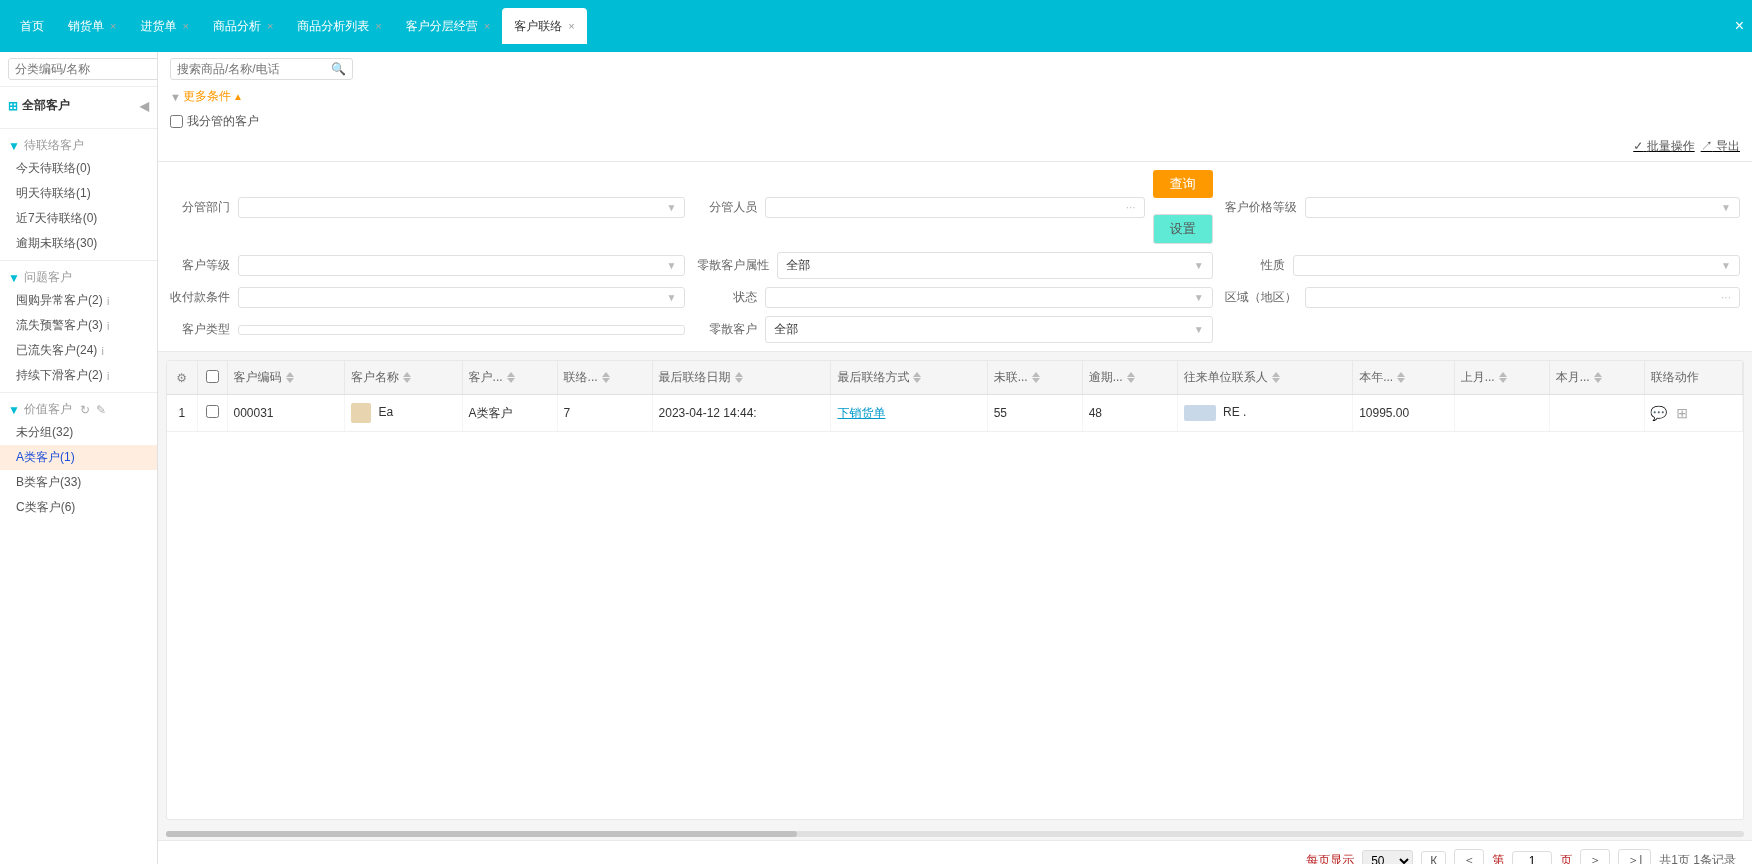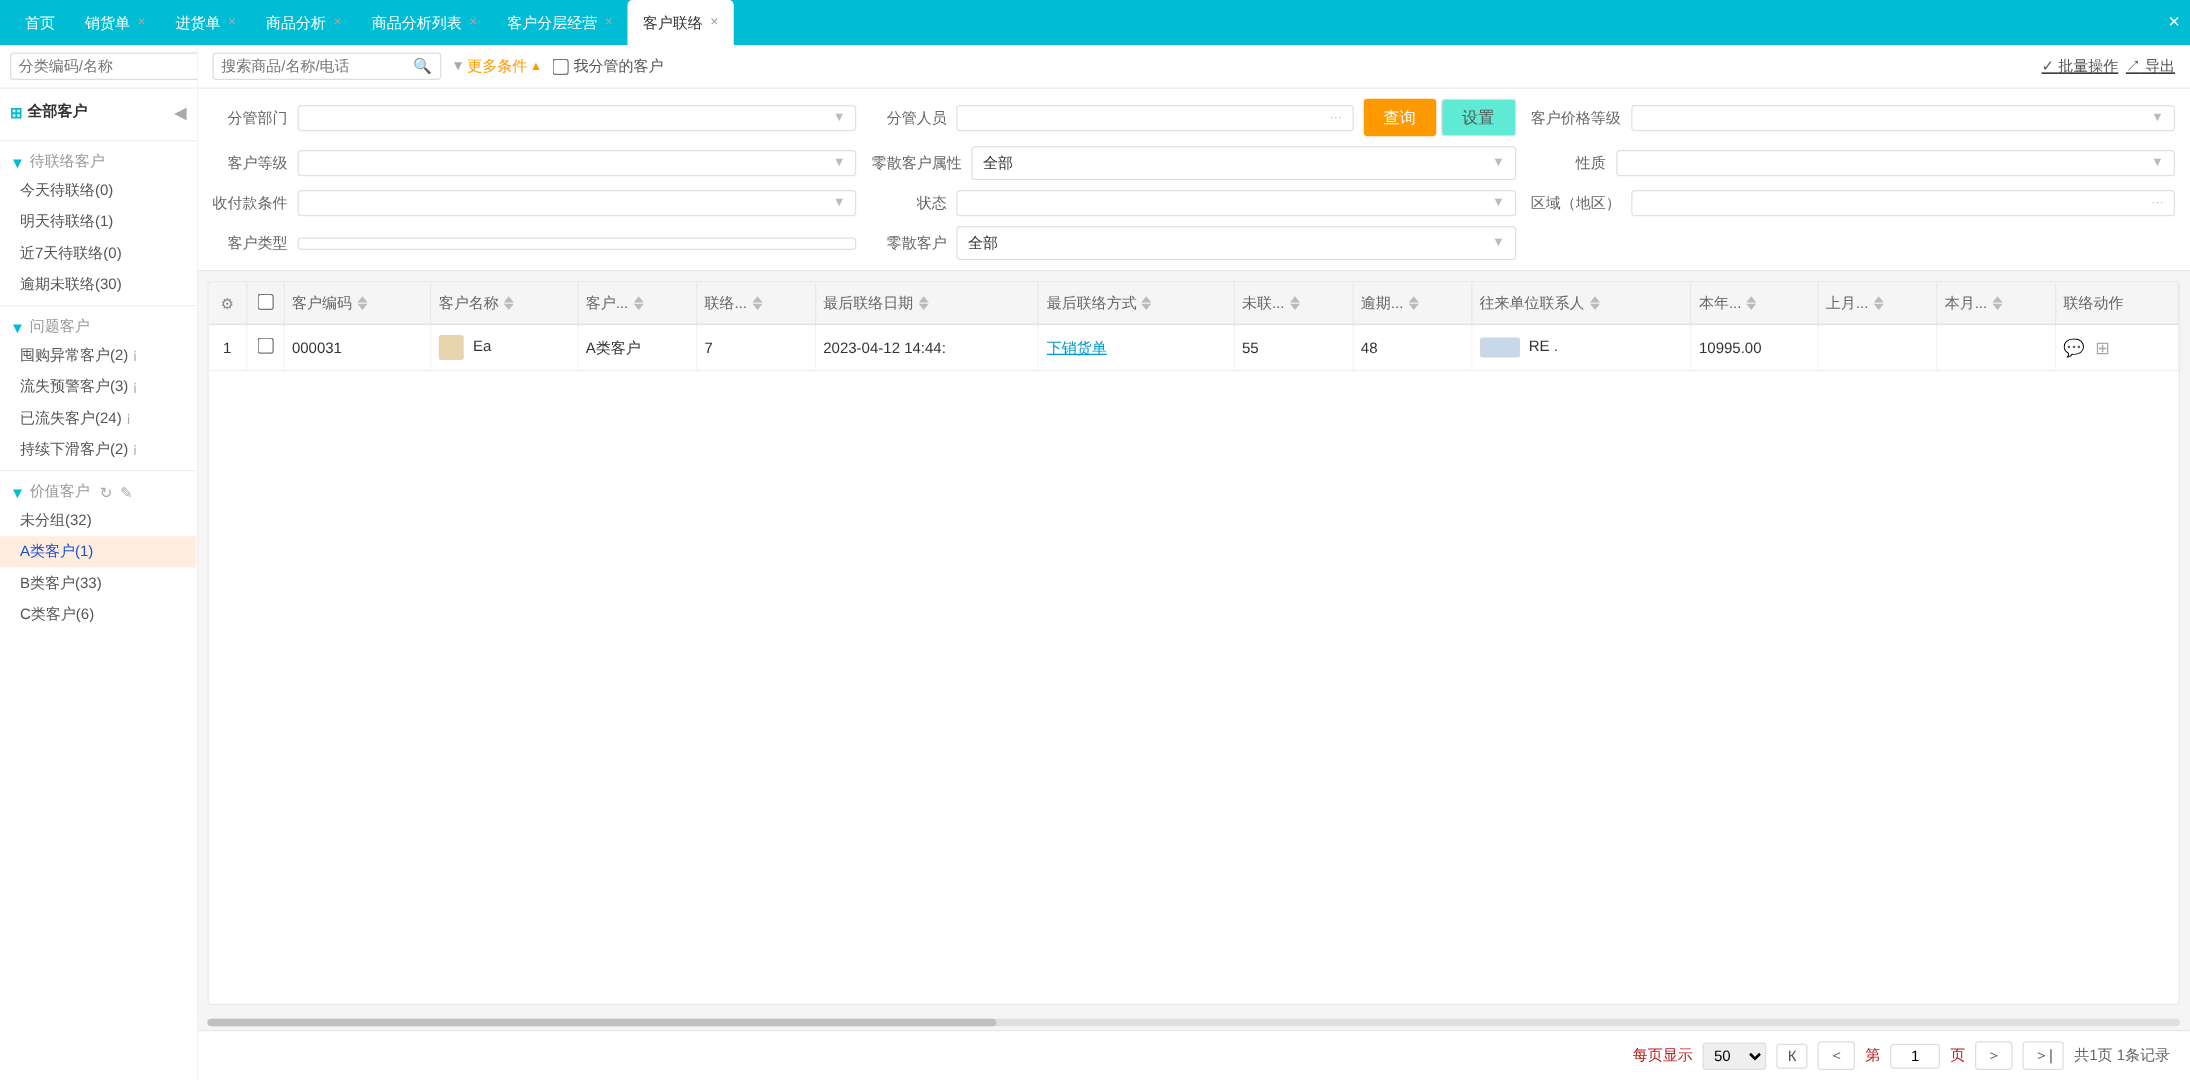--- a/index.html
+++ b/index.html
@@ -1,19 +1,19 @@
 <!DOCTYPE html>
 <html><head>
   <meta charset="utf-8">
   <style>
     * { box-sizing: border-box; margin: 0; padding: 0; font-family: 'Microsoft YaHei', Arial, sans-serif; font-size: 12px; }
     body { background: #f0f0f0; width: 1752px; height: 864px; overflow: hidden; }
 
     
-    .top-nav { background: #00bcd4; height: 36px; display: flex; align-items: center; padding: 0 8px; gap: 0; }
+    .top-nav { background: #00bcd4; height: 52px; display: flex; align-items: center; padding: 0 8px; gap: 0; }
     .nav-tab { color: #fff; padding: 0 12px; height: 36px; display: flex; align-items: center; cursor: pointer; font-size: 13px; white-space: nowrap; }
     .nav-tab.active { background: #fff; color: #333; border-radius: 4px 4px 0 0; }
     .nav-tab .close-x { margin-left: 6px; color: #aaa; font-size: 11px; cursor: pointer; }
     .nav-tab.active .close-x { color: #999; }
     .top-nav-close { margin-left: auto; color: #fff; font-size: 16px; cursor: pointer; }
 
     
     .main-layout { display: flex; height: calc(864px - 36px); }
 
     
@@ -25,21 +25,21 @@
     .sidebar-section-header .collapse-icon { margin-left: auto; color: #aaa; }
     .sidebar-group-label { padding: 4px 8px 2px 8px; color: #999; font-size: 11px; display: flex; align-items: center; gap: 4px; }
     .sidebar-item { padding: 4px 8px 4px 16px; color: #555; cursor: pointer; display: flex; align-items: center; gap: 2px; }
     .sidebar-item.active { background: #ffeee0; color: #1d4ed8; }
     .sidebar-divider { border-bottom: 1px solid #eee; margin: 4px 0; }
 
     
     .content { flex: 1; display: flex; flex-direction: column; background: #f5f5f5; overflow: hidden; }
 
     
-    .filter-bar { background: #fff; padding: 6px 12px; display: flex; align-items: center; gap: 8px; border-bottom: 1px solid #e8e8e8; flex-wrap: wrap; }
+    .filter-bar { background: #fff; padding: 6px 12px; display: flex; align-items: flex-start; gap: 8px; border-bottom: 1px solid #e8e8e8; flex-wrap: wrap; flex-direction: column; }
     .filter-search { display: flex; align-items: center; border: 1px solid #ddd; border-radius: 3px; padding: 3px 6px; gap: 4px; }
     .filter-search input { border: none; outline: none; font-size: 12px; color: #999; width: 150px; }
     .filter-more { color: #f90; display: flex; align-items: center; gap: 2px; cursor: pointer; }
     .filter-mine { display: flex; align-items: center; gap: 4px; color: #555; cursor: pointer; }
     .toolbar-right { margin-left: auto; display: flex; align-items: center; gap: 6px; text-decoration: underline; }
     .btn-batch { color: #555; cursor: pointer; font-size: 12px; }
     .btn-export { color: #555; cursor: pointer; font-size: 12px; }
 
     
     .adv-filter { background: #fff; padding: 8px 12px; border-bottom: 1px solid #e8e8e8; display: grid; grid-template-columns: repeat(3, 1fr); gap: 8px 12px; }
@@ -233,21 +233,21 @@
         </div>
       </div>
       <div style="display:flex; gap:8px; align-items:center;">
         <div class="filter-row" style="flex:1;">
           <span class="filter-label">分管人员</span>
           <div class="filter-input">
             <span></span>
               <span class="arrow">···</span>
           </div>
         </div>
-        <div style="display:flex; gap:4px;">
+        <div style="display:flex; flex-direction:column; gap:16px;">
           <button class="btn-query">查询</button>
           <button class="btn-settings">设置</button>
         </div>
       </div>
 
       <div class="filter-row">
         <span class="filter-label">客户价格等级</span>
         <div class="filter-input">
           <span></span>
             <span class="arrow">▼</span>

